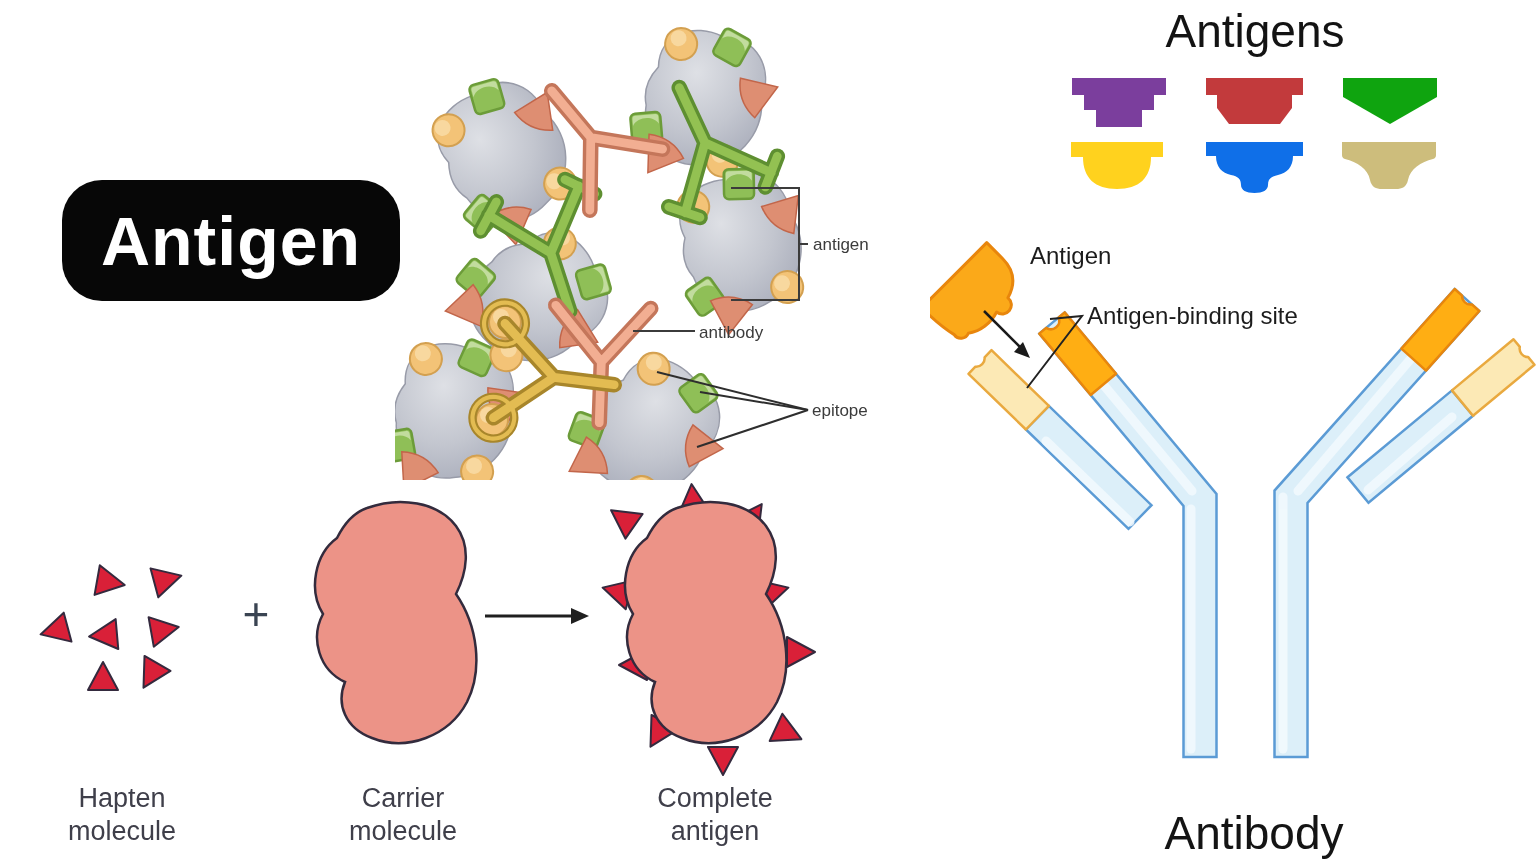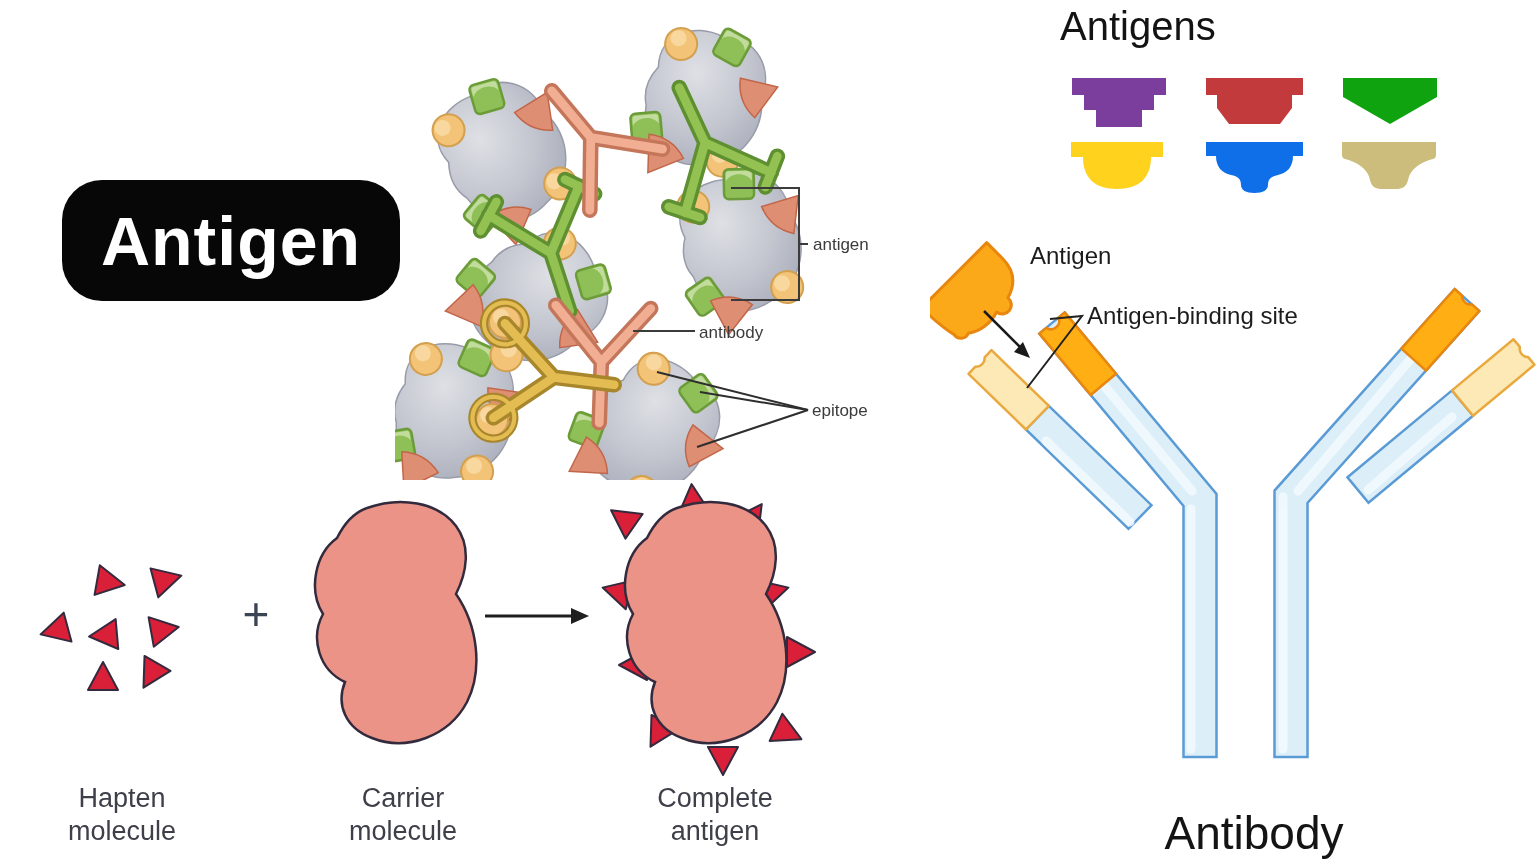--- a/index.html
+++ b/index.html
@@ -4,22 +4,22 @@
 <style>
   html,body{margin:0;padding:0;background:#ffffff;}
   body{width:1536px;height:864px;position:relative;overflow:hidden;
        font-family:"Liberation Sans",sans-serif;}
   .abs{position:absolute;}
   
   .badge{left:62px;top:180px;width:338px;height:121px;background:#070707;
          border-radius:40px;display:flex;align-items:center;justify-content:center;}
   .badge span{color:#ffffff;font-size:68px;font-weight:700;letter-spacing:1px;}
   
-  .antigens-title{left:1060px;top:4px;width:390px;text-align:left;
-                  font-size:40px;color:#131313;font-weight:400;}
+  .antigens-title{left:1060px;top:4px;width:390px;text-align:center;
+                  font-size:46px;color:#131313;font-weight:400;}
   svg text{font-family:"Liberation Sans",sans-serif;}
   .callout{font-size:17px;fill:#3b3b3b;}
   .lbl-md{font-size:24px;fill:#1c1c1c;}
   .lbl-lg{font-size:46px;fill:#141414;}
   .lbl-cap{font-size:27px;fill:#3f3f4a;font-weight:500;}
   .plus{font-size:46px;fill:#3a4452;font-weight:400;}
 </style>
 </head>
 <body>
 

